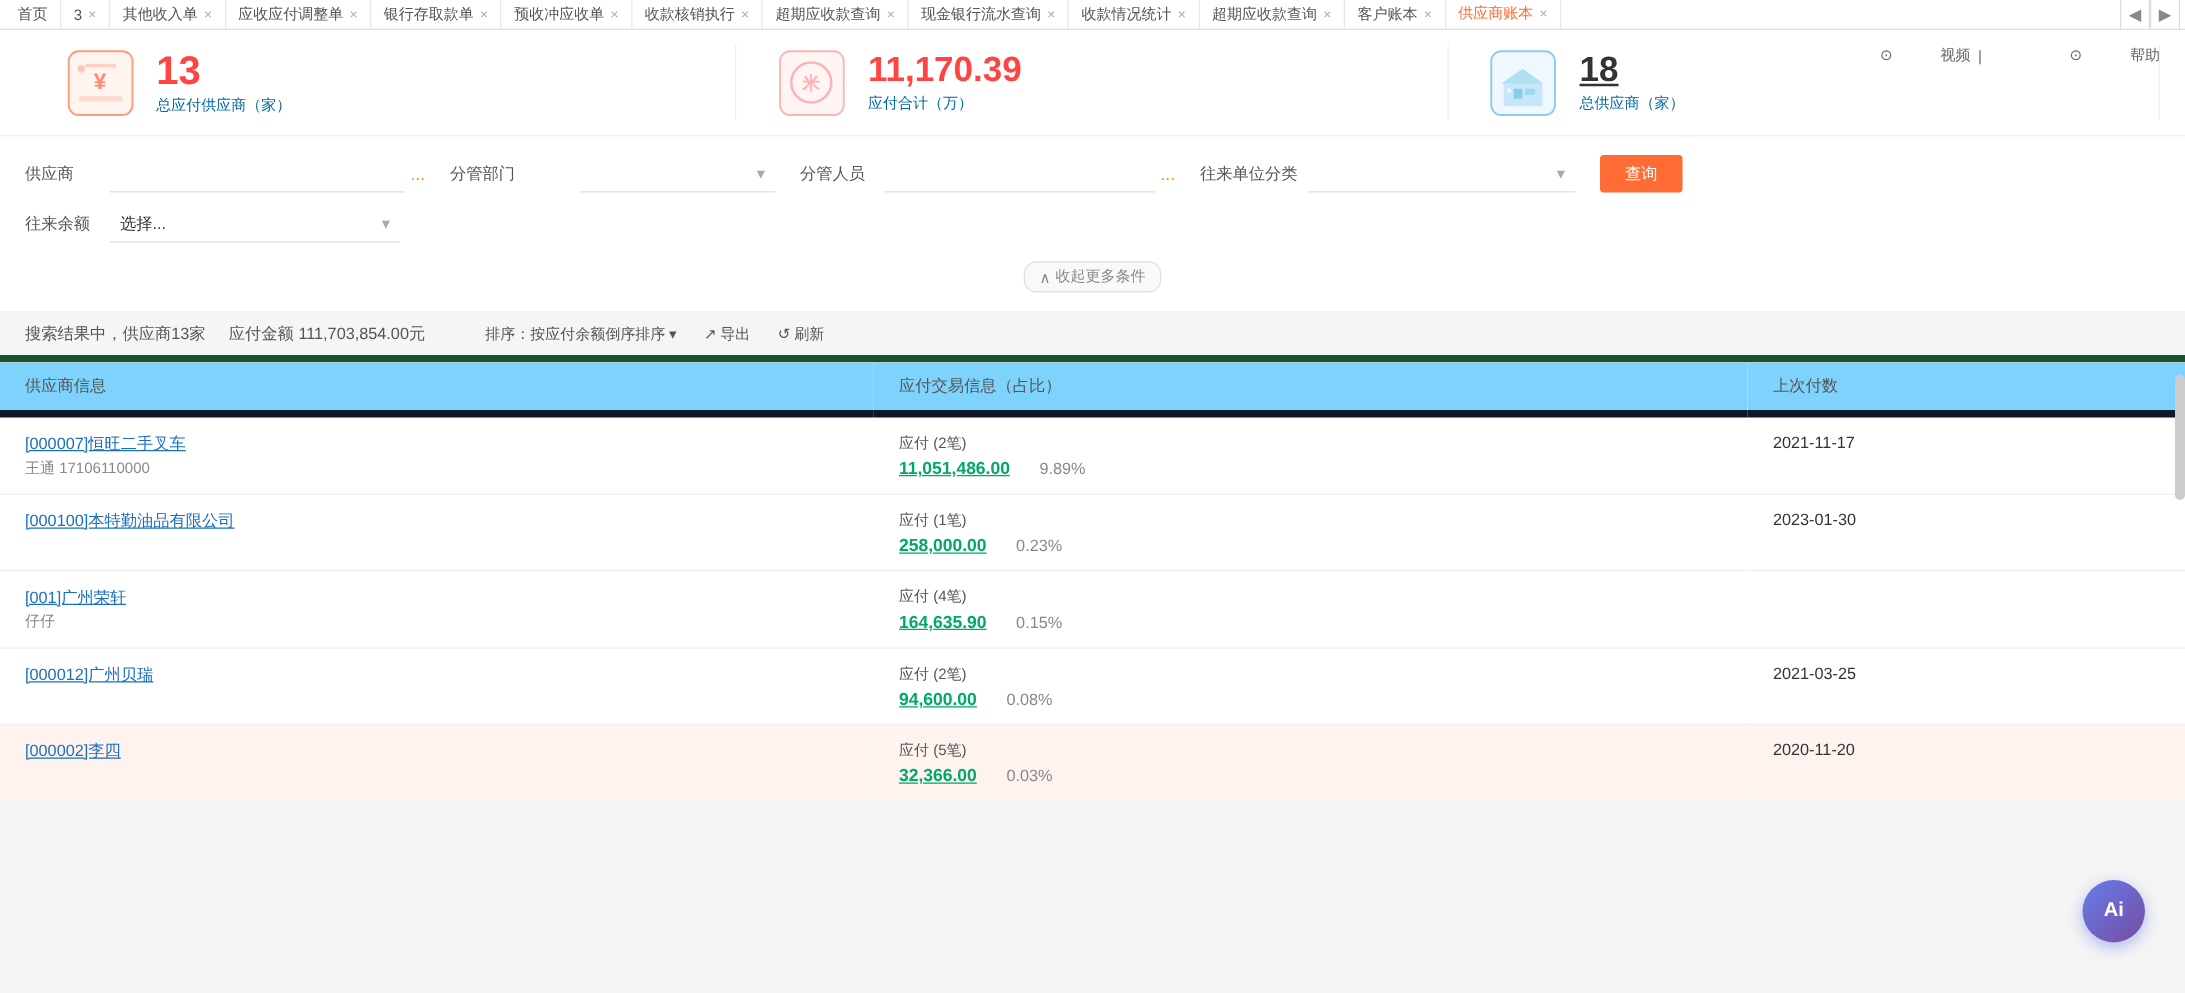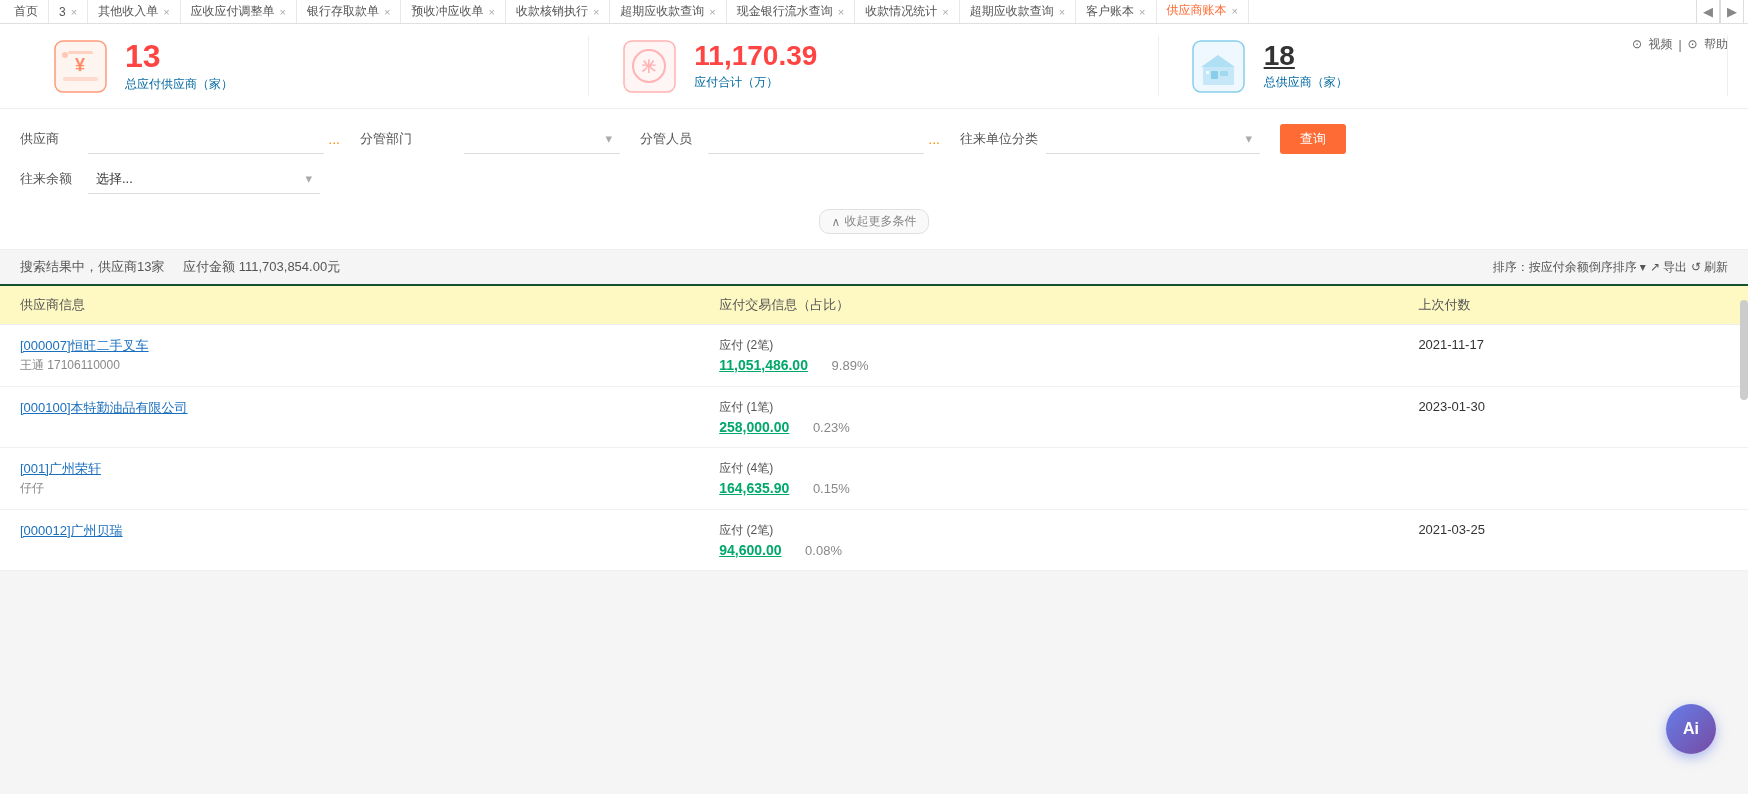--- a/index.html
+++ b/index.html
@@ -87,21 +87,21 @@
     }
     .header-actions {
       position: absolute;
       right: 20px;
       top: 12px;
       display: flex;
       align-items: center;
       font-size: 12px;
       color: #666;
     }
-    .header-actions span { cursor: pointer; }
+    .header-actions span { cursor: pointer; margin-left: 32px; }
 
     
     .filter-area {
       background: #fff;
       padding: 15px 20px 10px;
       border-bottom: 1px solid #eee;
     }
     .filter-row {
       display: flex;
       align-items: flex-end;
@@ -190,34 +190,34 @@
       border-radius: 10px;
       background: #f9f9f9;
     }
 
     
     .results-bar {
       background: #f5f5f5;
       padding: 8px 20px;
       display: flex;
       align-items: center;
-      justify-content: space-between;
-      border-bottom: 2px solid #14532d;
+      border-bottom: 6px solid #14532d;
     }
     .results-info {
       font-size: 13px;
       color: #555;
     }
     .results-info span { margin-right: 15px; }
     .results-actions {
       display: flex;
       align-items: center;
-      gap: 4px;
-      font-size: 12px;
-      color: #555;
+      gap: 22px;
+      font-size: 12px;
+      color: #555;
+      margin-left: 33px;
     }
     .sort-dropdown {
       display: flex;
       align-items: center;
       cursor: pointer;
       gap: 3px;
     }
     .action-btn {
       display: flex;
       align-items: center;
@@ -229,22 +229,22 @@
     
     .table-container {
       background: #fff;
       overflow-x: auto;
     }
     .data-table {
       width: 100%;
       border-collapse: collapse;
     }
     .data-table thead tr {
-      background: #fef9c3;
-      border-bottom: 1px solid #0f172a;
+      background: #7dd3fc;
+      border-bottom: 6px solid #0f172a;
     }
     .data-table th {
       padding: 10px 20px;
       text-align: left;
       font-size: 13px;
       font-weight: normal;
       color: #555;
       border-bottom: 1px solid #eee;
     }
     .data-table td {
@@ -555,20 +555,29 @@
         </tr>
         <tr>
           <td><a class="supplier-link">[000012]广州贝瑞</a></td>
           <td>
       <div class="transaction-label">应付 (2笔)</div>
       <span class="transaction-amount">94,600.00</span>
       <span class="transaction-percent">0.08%</span>
     </td>
           <td>2021-03-25</td>
         </tr>
+        <tr class="highlighted">
+          <td><a class="supplier-link">[000002]李四</a></td>
+          <td>
+      <div class="transaction-label">应付 (5笔)</div>
+      <span class="transaction-amount">32,366.00</span>
+      <span class="transaction-percent">0.03%</span>
+    </td>
+          <td>2020-11-20</td>
+        </tr>
       </tbody>
   </table>
 </div>
 
 <div class="scrollbar-thumb"></div>
 
 <div class="ai-bubble">
   <span>Ai</span>
 </div>
 

